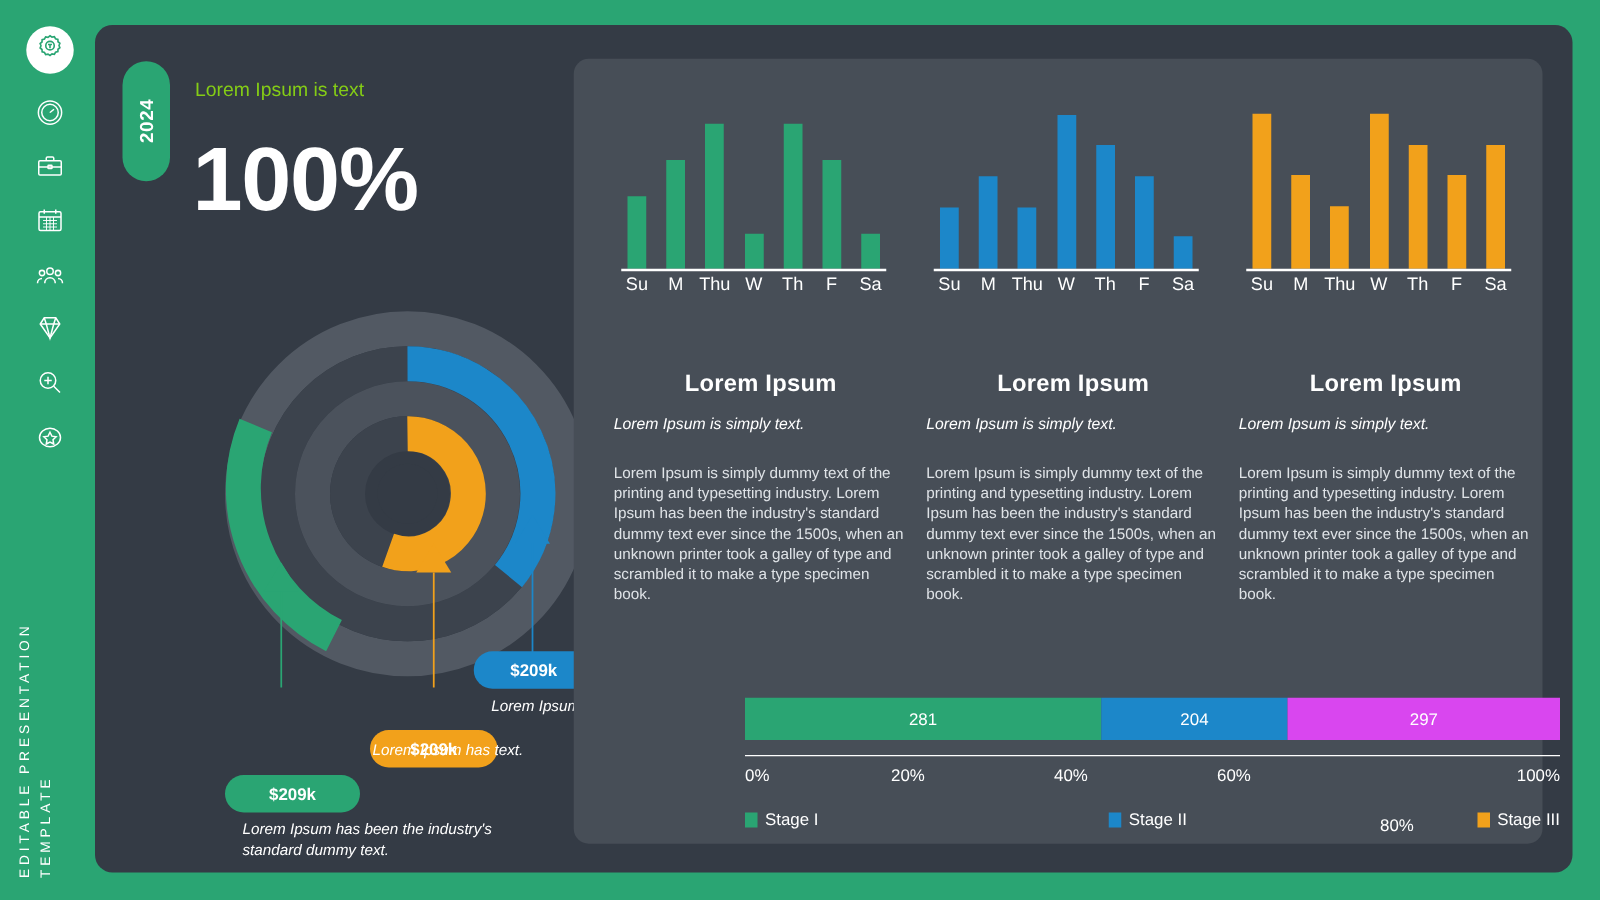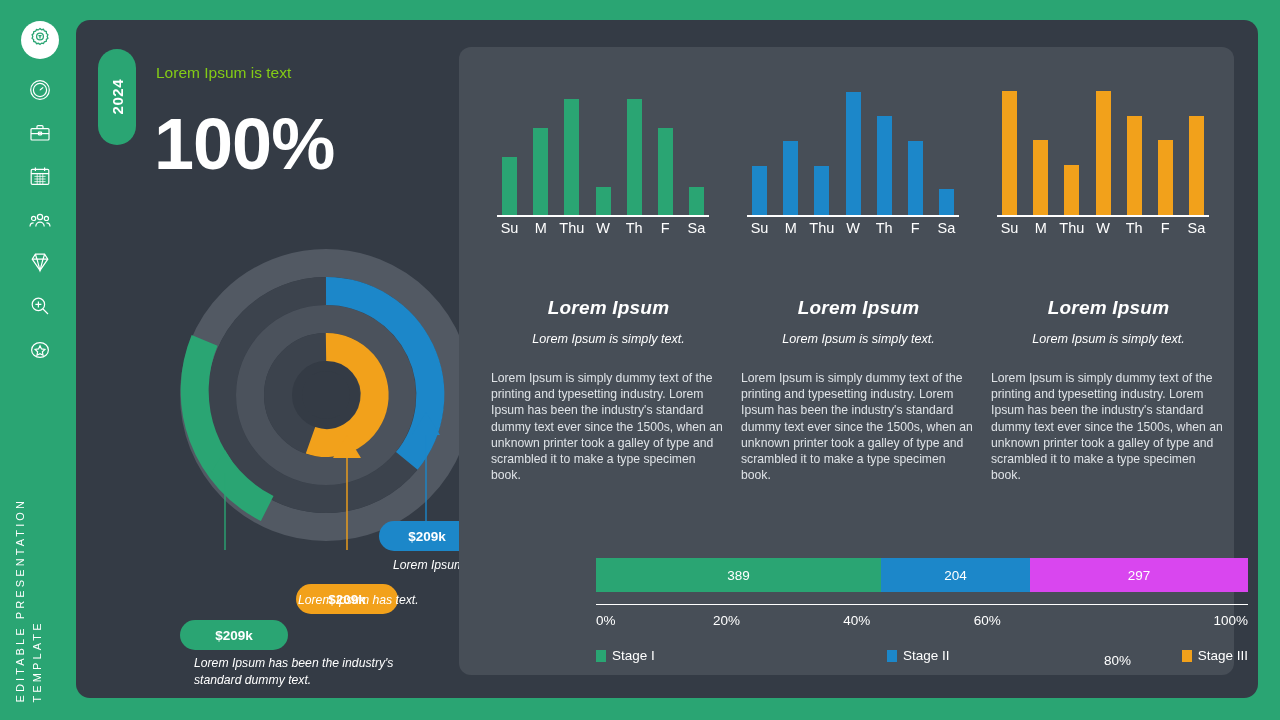--- a/index.html
+++ b/index.html
@@ -71,22 +71,22 @@
 
   .charts-row{position:absolute;left:0;top:0;width:775px;height:210px;}
   .minichart{position:absolute;top:30px;width:218px;height:190px;}
   .minichart .bars{position:relative;width:218px;height:138px;}
   .minichart .bar{position:absolute;bottom:0;width:15px;border-radius:0;}
   .minichart .axis{position:absolute;left:3px;top:138px;width:212px;height:2px;background:#ffffff;}
   .minichart .labels{position:absolute;top:143px;left:0;width:218px;display:flex;}
   .minichart .labels span{flex:1;text-align:center;color:#ffffff;font-size:14.5px;}
 
   .col{position:absolute;top:250px;width:235px;}
-  .col h3{margin:0;color:#ffffff;font-size:19px;font-weight:bold;text-align:center;letter-spacing:.2px;font-style:italic;}
-  .col .sub{margin-top:13px;color:#ffffff;font-size:12.6px;font-style:italic;text-align:center;}
+  .col h3{margin:0;color:#ffffff;font-size:19px;font-weight:bold;text-align:center;letter-spacing:.2px;}
+  .col .sub{margin-top:13px;color:#ffffff;font-size:12.6px;font-style:italic;}
   .col .body{margin-top:24px;color:#dfe3e7;font-size:12.2px;line-height:16.2px;}
 
   
   .stack-wrap{position:absolute;left:137px;top:511px;width:652px;}
   .stack{display:flex;height:34px;width:652px;overflow:hidden;}
   .stack div{display:flex;align-items:center;justify-content:center;color:#ffffff;font-size:13.5px;}
   .stack-axis{width:652px;height:1px;background:#ffffff;margin-top:12px;}
   .ticks{position:relative;width:652px;height:20px;margin-top:8px;}
   .ticks span{position:absolute;color:#ffffff;font-size:13.5px;transform:translateX(-50%);}
   .legend{position:absolute;left:137px;top:601px;width:652px;display:flex;justify-content:space-between;gap:18px;}
@@ -308,21 +308,21 @@
         <div class="body">Lorem Ipsum is simply dummy text of the printing and typesetting industry. Lorem Ipsum has been the industry's standard dummy text ever since the 1500s, when an unknown printer took a galley of type and scrambled it to make a type specimen book.</div>
       </div>
       <div class="col" style="left:532px">
         <h3>Lorem Ipsum</h3>
         <div class="sub">Lorem Ipsum is simply text.</div>
         <div class="body">Lorem Ipsum is simply dummy text of the printing and typesetting industry. Lorem Ipsum has been the industry's standard dummy text ever since the 1500s, when an unknown printer took a galley of type and scrambled it to make a type specimen book.</div>
       </div>
 
       <div class="stack-wrap">
         <div class="stack" id="stackbar">
-            <div style="background: rgb(42, 165, 115); width: 43.7%;">389</div>
+            <div style="background: rgb(42, 165, 115); width: 43.7%;">281</div>
             <div style="background: rgb(28, 135, 201); width: 22.9%;">204</div>
             <div style="background: #d946ef; width: 33.4%;">297</div>
           </div>
         <div class="stack-axis"></div>
         <div class="ticks" id="stackticks">
             <span style="left: 0px; transform: none;">0%</span>
             <span style="left: 20%;">20%</span>
             <span style="left: 40%;">40%</span>
             <span style="left: 60%;">60%</span>
             <span style="left: 80%; margin-top: 40px;">80%</span>

